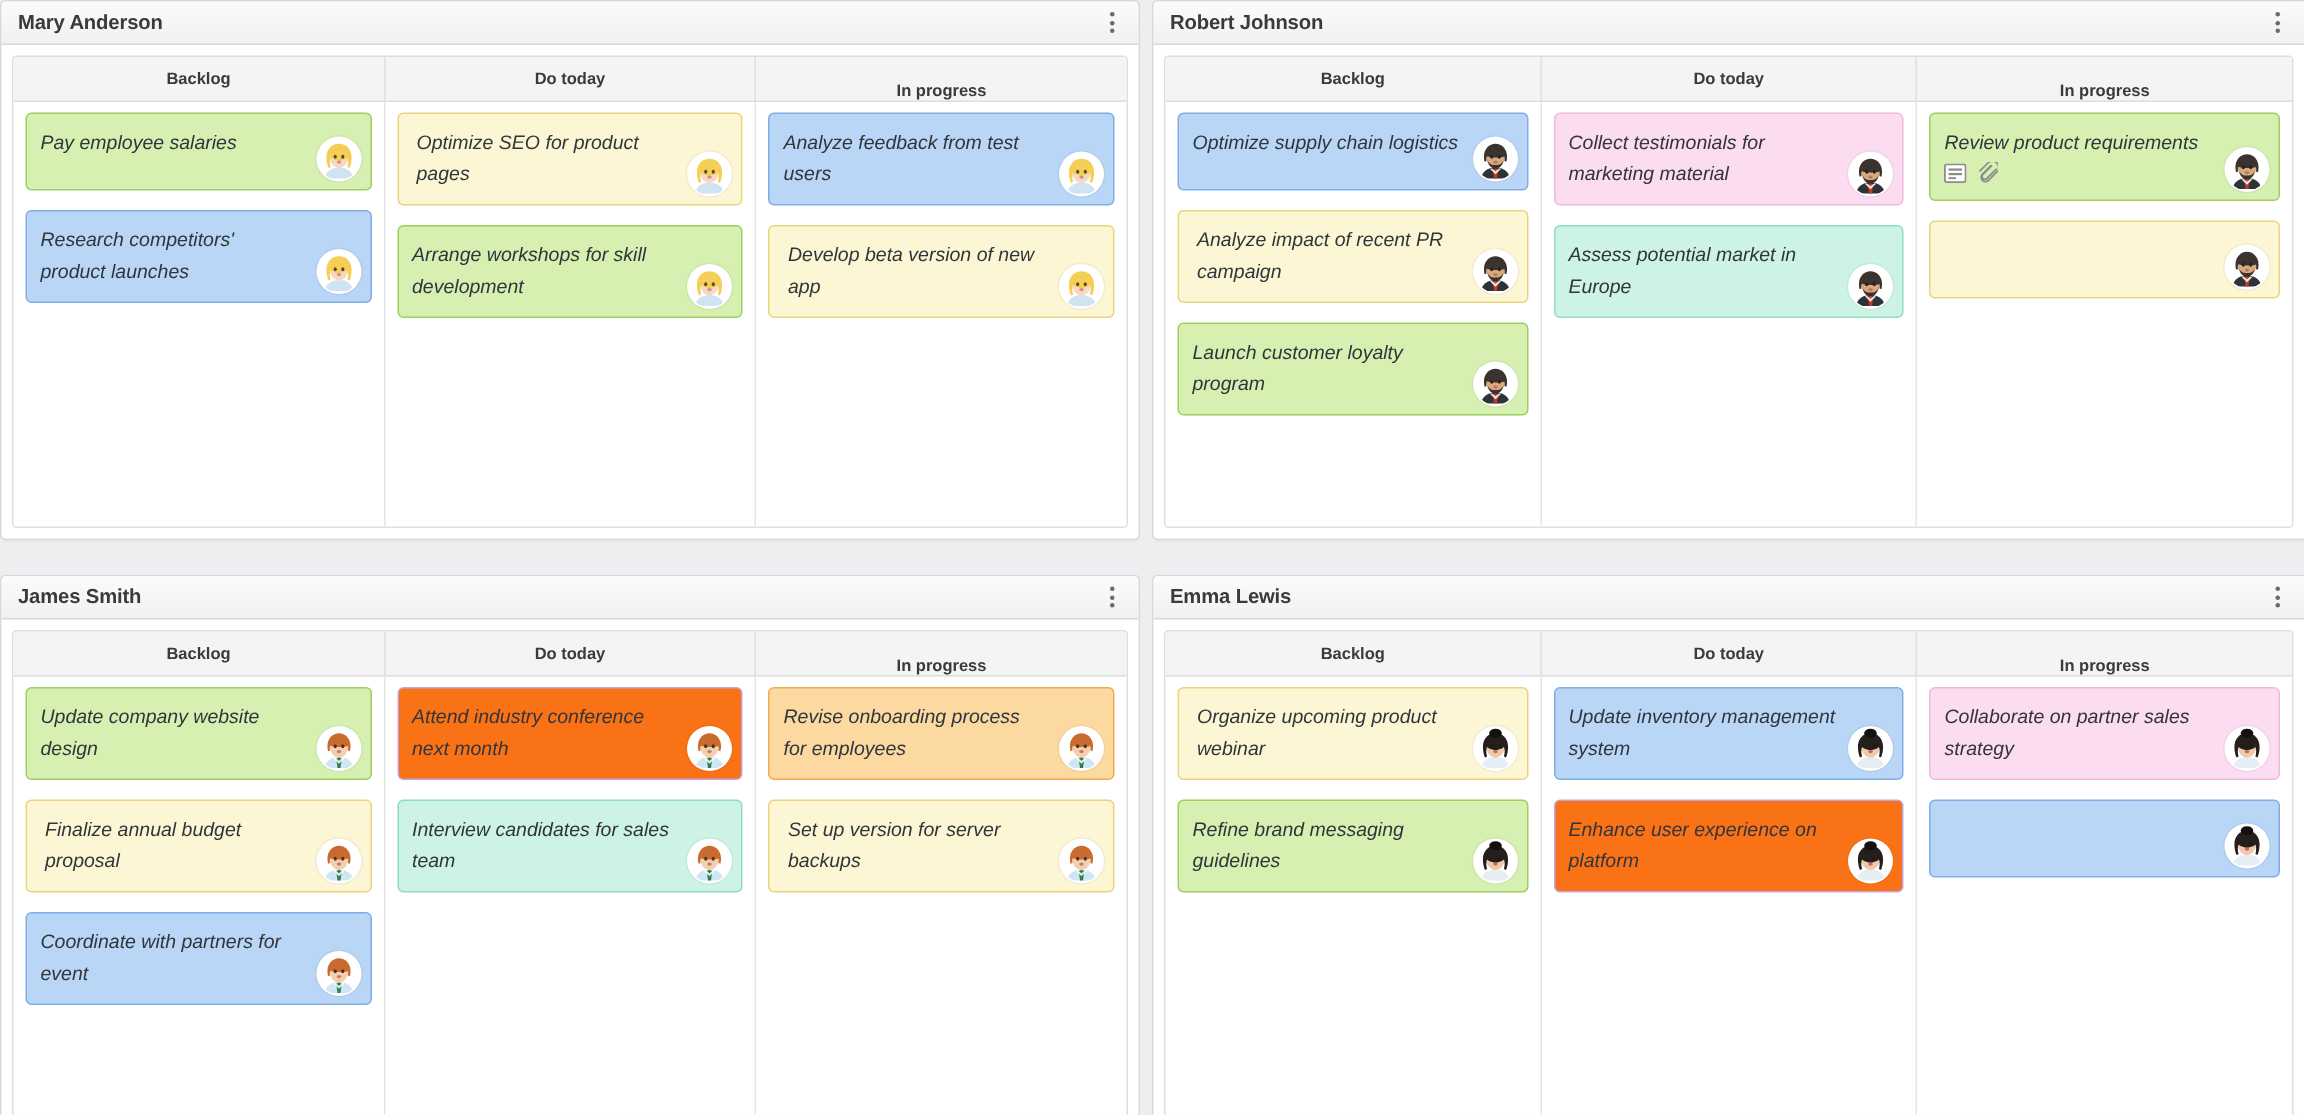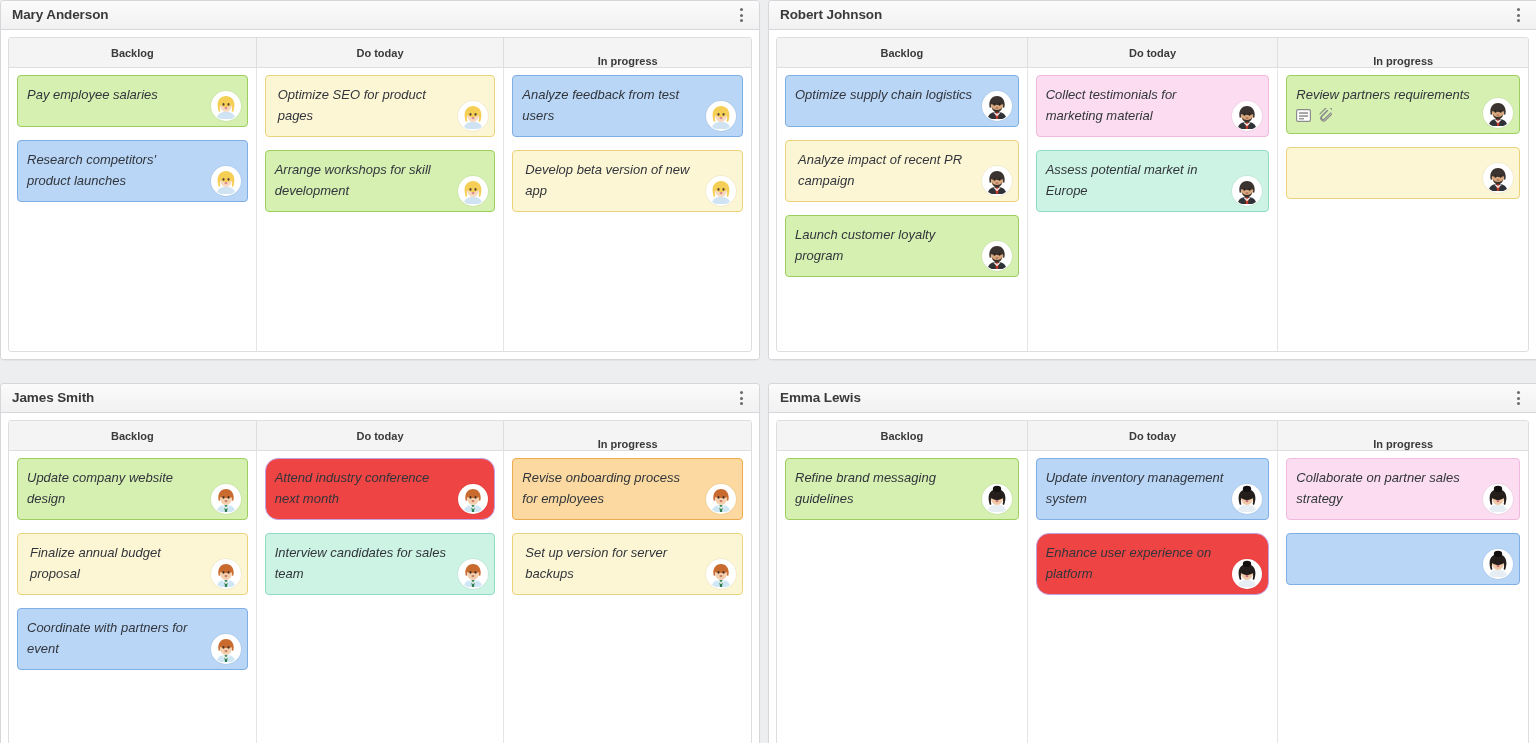--- a/index.html
+++ b/index.html
@@ -175,21 +175,21 @@
     justify-content: center;
   }
   .card-avatar svg { display: block; width: 30px; height: 30px; }
 
   
   .c-green  { background: #d6f0b2; border-color: #9dce5f; }
   .c-blue   { background: #b9d6f7; border-color: #7eaee4; }
   .c-yellow { background: #fcf6d5; border-color: #ebd37d; padding-left: 12px; }
   .c-pink   { background: #fbdcf1; border-color: #f0b9dd; }
   .c-teal   { background: #cdf3e4; border-color: #8fdcc2; }
-  .c-purple { background: #ef4444; border-color: #c3a2e0; border-radius: 13px; }
+  .c-purple { background: #f97316; border-color: #c3a2e0; }
   .c-orange { background: #fbd9a0; border-color: #eeab4d; }
 </style>
 </head>
 <body>
 
 <div id="app">
   <div class="boards-grid">
       <div class="board">
         <div class="board-header">
           <div class="board-title">Mary Anderson</div>
@@ -414,21 +414,21 @@
     <ellipse cx="16.4" cy="19.2" rx="1.5" ry="1.9" fill="#2b211a"></ellipse>
     <ellipse cx="23.6" cy="19.2" rx="1.5" ry="1.9" fill="#2b211a"></ellipse>
     <ellipse cx="20" cy="24.4" rx="2.1" ry="1.5" fill="#b87a62"></ellipse>
     <path d="M12.5 23c1 5 4 7.5 7.5 7.5s6.5-2.5 7.5-7.5c-1.5 3-4 4.2-7.5 4.2S14 26 12.5 23z" fill="#2a2522" opacity=".9"></path>
   </svg>
                   </div>
                 </div>
               </div>
               <div class="col-body">
                 <div class="card c-green">
-                  <span class="card-text">Review partners requirements</span>
+                  <span class="card-text">Review product requirements</span>
                   <div class="card-badges">
                     <span>
                       <svg class="badge-icon" width="15" height="13" viewBox="0 0 15 13" xmlns="http://www.w3.org/2000/svg">
       <rect x="0.6" y="0.6" width="13.8" height="11.8" rx="1.4" fill="#fff" stroke="#8c8c8c" stroke-width="1.2"></rect>
       <rect x="3" y="3.3" width="9" height="1.5" fill="#8c8c8c"></rect>
       <rect x="3" y="6.3" width="9" height="1.5" fill="#8c8c8c"></rect>
       <rect x="3" y="9.1" width="5" height="1.3" fill="#8c8c8c"></rect>
     </svg>
                     </span>
                     <span>
@@ -631,107 +631,124 @@
         </div>
         <div class="board-body">
           <div class="board-inner">
             <div class="col-headers">
               <div class="col-header">Backlog</div>
               <div class="col-header">Do today</div>
               <div class="col-header">In progress</div>
             </div>
             <div class="col-bodies">
               <div class="col-body">
-                <div class="card c-green">
-                  <span class="card-text">Refine brand messaging guidelines</span>
+                <div class="card c-yellow">
+                  <span class="card-text">Organize upcoming product webinar</span>
                   <div class="card-avatar">
                     <svg viewBox="0 0 40 40" xmlns="http://www.w3.org/2000/svg">
     <circle cx="20" cy="20" r="19.5" fill="#ffffff"></circle>
     <path d="M6 40c1.5-7 7-10.5 14-10.5S32.5 33 34 40z" fill="#e6eef4"></path>
 
     <ellipse cx="20" cy="19" rx="9" ry="11" fill="#efc9a8"></ellipse>
     <path d="M8 20c0-8 5-13 12-13s12 5 12 13c0 4-1 8-2 10l-2-1c1-3 1-7 0-9-2 2-6 3-8 3s-6-1-8-3c-1 2-1 6 0 9l-2 1c-1-2-2-6-2-10z" fill="#241f1d"></path>
                       <ellipse cx="20" cy="7" rx="6" ry="4.4" fill="#14100f"></ellipse>
     <ellipse cx="16.4" cy="19.2" rx="1.5" ry="1.9" fill="#231a14"></ellipse>
     <ellipse cx="23.6" cy="19.2" rx="1.5" ry="1.9" fill="#231a14"></ellipse>
     <ellipse cx="20" cy="24.4" rx="2.1" ry="1.5" fill="#c06a72"></ellipse>
 
   </svg>
                   </div>
                 </div>
-              </div>
-              <div class="col-body">
-                <div class="card c-blue">
-                  <span class="card-text">Update inventory management system</span>
+                <div class="card c-green">
+                  <span class="card-text">Refine brand messaging guidelines</span>
                   <div class="card-avatar">
                     <svg viewBox="0 0 40 40" xmlns="http://www.w3.org/2000/svg">
     <circle cx="20" cy="20" r="19.5" fill="#ffffff"></circle>
     <path d="M6 40c1.5-7 7-10.5 14-10.5S32.5 33 34 40z" fill="#e6eef4"></path>
 
     <ellipse cx="20" cy="19" rx="9" ry="11" fill="#efc9a8"></ellipse>
     <path d="M8 20c0-8 5-13 12-13s12 5 12 13c0 4-1 8-2 10l-2-1c1-3 1-7 0-9-2 2-6 3-8 3s-6-1-8-3c-1 2-1 6 0 9l-2 1c-1-2-2-6-2-10z" fill="#241f1d"></path>
                       <ellipse cx="20" cy="7" rx="6" ry="4.4" fill="#14100f"></ellipse>
     <ellipse cx="16.4" cy="19.2" rx="1.5" ry="1.9" fill="#231a14"></ellipse>
     <ellipse cx="23.6" cy="19.2" rx="1.5" ry="1.9" fill="#231a14"></ellipse>
     <ellipse cx="20" cy="24.4" rx="2.1" ry="1.5" fill="#c06a72"></ellipse>
 
   </svg>
                   </div>
                 </div>
-                <div class="card c-purple">
-                  <span class="card-text">Enhance user experience on platform</span>
+              </div>
+              <div class="col-body">
+                <div class="card c-blue">
+                  <span class="card-text">Update inventory management system</span>
                   <div class="card-avatar">
                     <svg viewBox="0 0 40 40" xmlns="http://www.w3.org/2000/svg">
     <circle cx="20" cy="20" r="19.5" fill="#ffffff"></circle>
     <path d="M6 40c1.5-7 7-10.5 14-10.5S32.5 33 34 40z" fill="#e6eef4"></path>
 
     <ellipse cx="20" cy="19" rx="9" ry="11" fill="#efc9a8"></ellipse>
     <path d="M8 20c0-8 5-13 12-13s12 5 12 13c0 4-1 8-2 10l-2-1c1-3 1-7 0-9-2 2-6 3-8 3s-6-1-8-3c-1 2-1 6 0 9l-2 1c-1-2-2-6-2-10z" fill="#241f1d"></path>
                       <ellipse cx="20" cy="7" rx="6" ry="4.4" fill="#14100f"></ellipse>
     <ellipse cx="16.4" cy="19.2" rx="1.5" ry="1.9" fill="#231a14"></ellipse>
     <ellipse cx="23.6" cy="19.2" rx="1.5" ry="1.9" fill="#231a14"></ellipse>
     <ellipse cx="20" cy="24.4" rx="2.1" ry="1.5" fill="#c06a72"></ellipse>
 
   </svg>
                   </div>
                 </div>
-              </div>
-              <div class="col-body">
-                <div class="card c-pink">
-                  <span class="card-text">Collaborate on partner sales strategy</span>
+                <div class="card c-purple">
+                  <span class="card-text">Enhance user experience on platform</span>
                   <div class="card-avatar">
                     <svg viewBox="0 0 40 40" xmlns="http://www.w3.org/2000/svg">
     <circle cx="20" cy="20" r="19.5" fill="#ffffff"></circle>
     <path d="M6 40c1.5-7 7-10.5 14-10.5S32.5 33 34 40z" fill="#e6eef4"></path>
 
     <ellipse cx="20" cy="19" rx="9" ry="11" fill="#efc9a8"></ellipse>
     <path d="M8 20c0-8 5-13 12-13s12 5 12 13c0 4-1 8-2 10l-2-1c1-3 1-7 0-9-2 2-6 3-8 3s-6-1-8-3c-1 2-1 6 0 9l-2 1c-1-2-2-6-2-10z" fill="#241f1d"></path>
                       <ellipse cx="20" cy="7" rx="6" ry="4.4" fill="#14100f"></ellipse>
     <ellipse cx="16.4" cy="19.2" rx="1.5" ry="1.9" fill="#231a14"></ellipse>
     <ellipse cx="23.6" cy="19.2" rx="1.5" ry="1.9" fill="#231a14"></ellipse>
     <ellipse cx="20" cy="24.4" rx="2.1" ry="1.5" fill="#c06a72"></ellipse>
 
   </svg>
                   </div>
                 </div>
-                <div class="card c-blue">
+              </div>
+              <div class="col-body">
+                <div class="card c-pink">
+                  <span class="card-text">Collaborate on partner sales strategy</span>
                   <div class="card-avatar">
                     <svg viewBox="0 0 40 40" xmlns="http://www.w3.org/2000/svg">
     <circle cx="20" cy="20" r="19.5" fill="#ffffff"></circle>
     <path d="M6 40c1.5-7 7-10.5 14-10.5S32.5 33 34 40z" fill="#e6eef4"></path>
 
     <ellipse cx="20" cy="19" rx="9" ry="11" fill="#efc9a8"></ellipse>
     <path d="M8 20c0-8 5-13 12-13s12 5 12 13c0 4-1 8-2 10l-2-1c1-3 1-7 0-9-2 2-6 3-8 3s-6-1-8-3c-1 2-1 6 0 9l-2 1c-1-2-2-6-2-10z" fill="#241f1d"></path>
                       <ellipse cx="20" cy="7" rx="6" ry="4.4" fill="#14100f"></ellipse>
     <ellipse cx="16.4" cy="19.2" rx="1.5" ry="1.9" fill="#231a14"></ellipse>
     <ellipse cx="23.6" cy="19.2" rx="1.5" ry="1.9" fill="#231a14"></ellipse>
     <ellipse cx="20" cy="24.4" rx="2.1" ry="1.5" fill="#c06a72"></ellipse>
 
   </svg>
                   </div>
                 </div>
+                <div class="card c-blue">
+                  <div class="card-avatar">
+                    <svg viewBox="0 0 40 40" xmlns="http://www.w3.org/2000/svg">
+    <circle cx="20" cy="20" r="19.5" fill="#ffffff"></circle>
+    <path d="M6 40c1.5-7 7-10.5 14-10.5S32.5 33 34 40z" fill="#e6eef4"></path>
+
+    <ellipse cx="20" cy="19" rx="9" ry="11" fill="#efc9a8"></ellipse>
+    <path d="M8 20c0-8 5-13 12-13s12 5 12 13c0 4-1 8-2 10l-2-1c1-3 1-7 0-9-2 2-6 3-8 3s-6-1-8-3c-1 2-1 6 0 9l-2 1c-1-2-2-6-2-10z" fill="#241f1d"></path>
+                      <ellipse cx="20" cy="7" rx="6" ry="4.4" fill="#14100f"></ellipse>
+    <ellipse cx="16.4" cy="19.2" rx="1.5" ry="1.9" fill="#231a14"></ellipse>
+    <ellipse cx="23.6" cy="19.2" rx="1.5" ry="1.9" fill="#231a14"></ellipse>
+    <ellipse cx="20" cy="24.4" rx="2.1" ry="1.5" fill="#c06a72"></ellipse>
+
+  </svg>
+                  </div>
+                </div>
               </div>
             </div>
           </div>
         </div>
       </div>
     </div>
 </div>
 
 </body></html>

